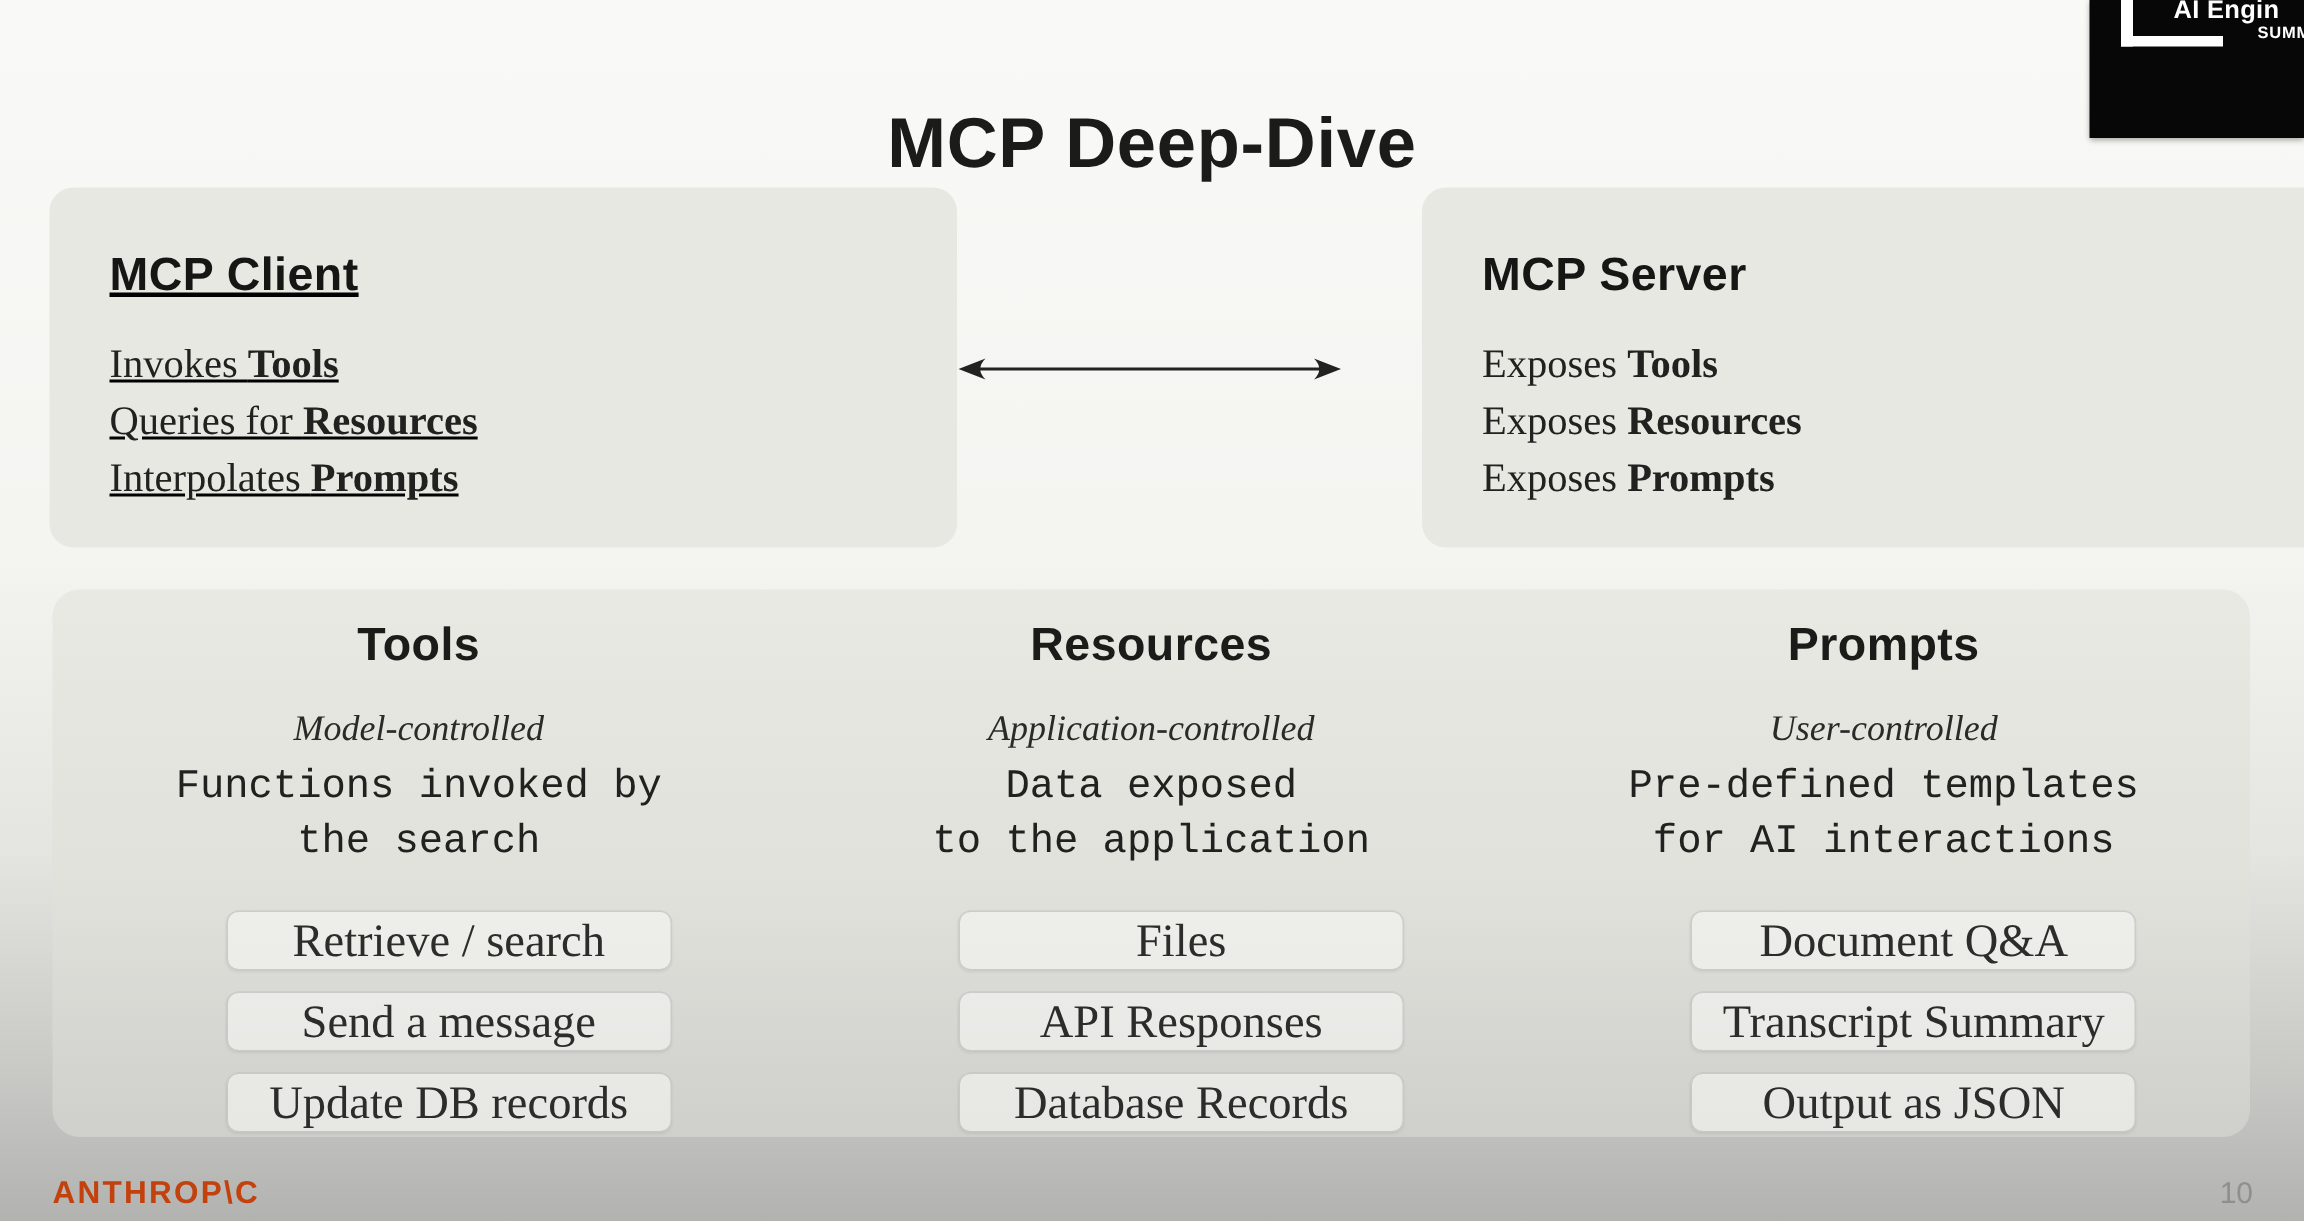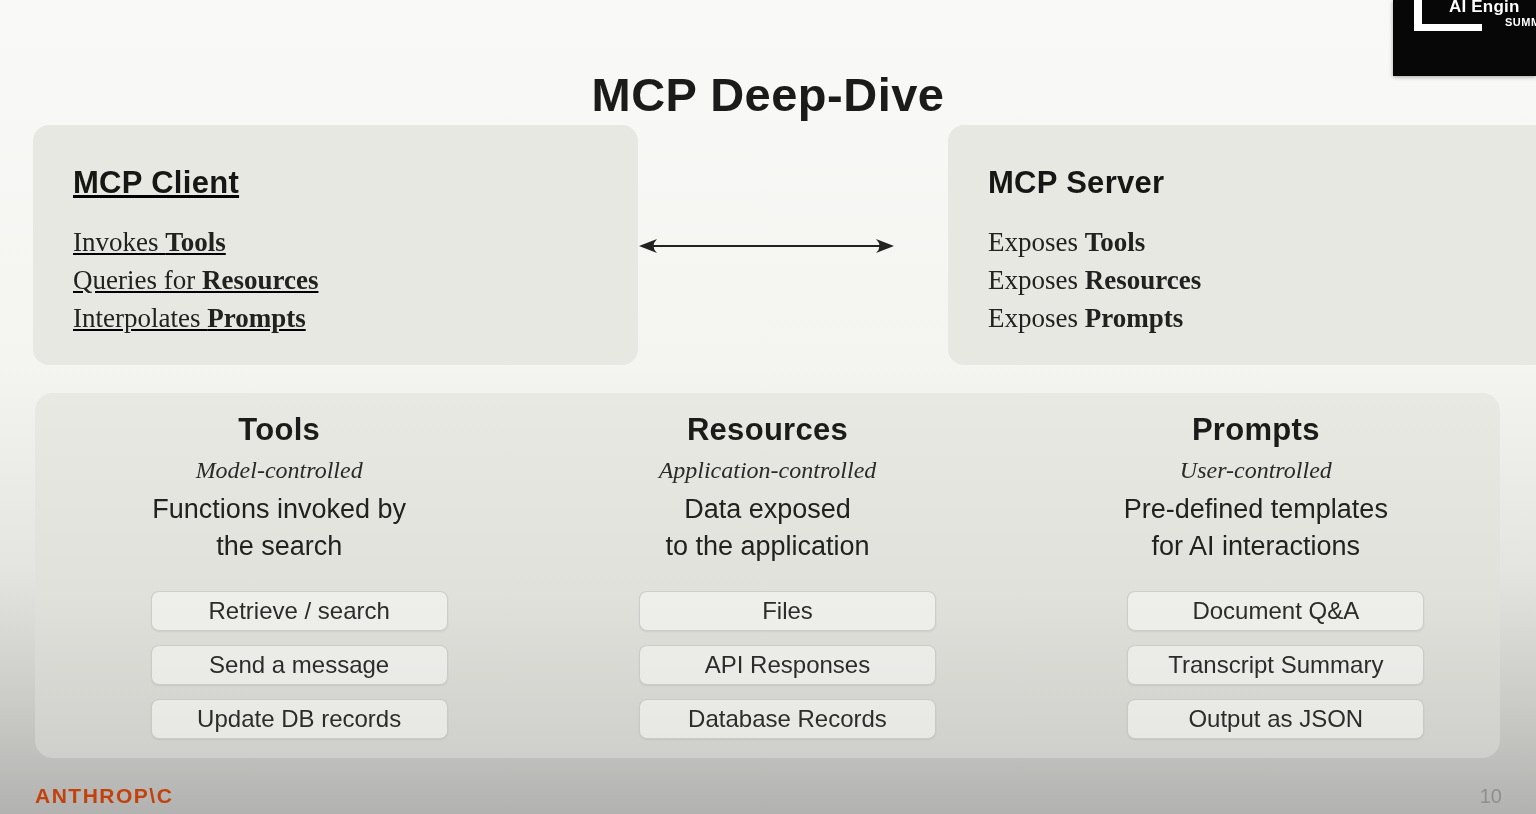--- a/index.html
+++ b/index.html
@@ -8,21 +8,21 @@
     font-family:"Liberation Sans",sans-serif;
     background:linear-gradient(to bottom,#f9f9f7 0%,#f4f4f1 45%,#e4e4e0 70%,#c8c8c5 88%,#b2b2b0 100%);
   }
   
   .slide-title{
     position:absolute;top:36px;left:0;right:0;text-align:center;
     font-size:47px;font-weight:700;color:#1b1b1a;letter-spacing:.5px;
   }
   
   .summit-logo{
-    position:absolute;top:0;right:0;width:143px;height:76px;
+    position:absolute;top:0;right:0;width:143px;height:92px;
     background:#070707;overflow:hidden;box-shadow:0 1px 4px rgba(0,0,0,.35);
   }
   .summit-bracket{
     position:absolute;left:21px;top:-20px;width:60px;height:44px;
     border-left:8px solid #fff;border-bottom:7px solid #fff;
   }
   .summit-line1{
     position:absolute;left:56px;top:-3px;color:#fff;font-weight:700;
     font-size:17px;white-space:nowrap;letter-spacing:.2px;
   }
@@ -48,33 +48,33 @@
   .link-arrow{position:absolute;left:638px;top:237px;width:257px;height:18px;}
   
   .bottom-panel{
     position:absolute;left:35px;top:393px;width:1465px;height:365px;
     border-radius:18px;display:flex;
     background:linear-gradient(to bottom,#e8e9e3 0%,#e0e1db 55%,#cfcfcb 100%);
   }
   .col{flex:1 1 0;text-align:center;position:relative;padding-top:20px;}
   .col h3{margin:0;font-size:31px;font-weight:700;color:#1b1b1a;line-height:34px;letter-spacing:.3px;}
   .col .subtitle{
-    margin-top:10px;font-family:"Liberation Serif",serif;font-style:italic;
+    margin-top:26px;font-family:"Liberation Serif",serif;font-style:italic;
     font-size:24px;line-height:26px;color:#2a2a28;
   }
   .col .desc{
-    margin-top:8px;font-family:Liberation Sans, sans-serif;
+    margin-top:8px;font-family:Liberation Mono, monospace;
     font-size:27px;line-height:37px;color:#21211f;
   }
   .chip-stack{margin-top:26px;display:flex;flex-direction:column;align-items:center;gap:14px;}
   .chip{
     width:295px;height:38px;line-height:38px;border-radius:8px;
     background:rgba(250,250,248,.55);border:1px solid rgba(120,120,114,.28);
     box-shadow:0 1px 2px rgba(0,0,0,.07);
-    font-family:Liberation Sans, sans-serif;font-size:24px;color:#2c2c2a;margin-left:40px;
+    font-family:Liberation Serif, serif;font-size:31px;color:#2c2c2a;margin-left:40px;
   }
   
   .footer-logo{
     position:absolute;left:35px;top:784px;font-size:21px;font-weight:700;
     letter-spacing:1.5px;color:#c2410c;
   }
   .page-number{
     position:absolute;right:34px;top:785px;font-size:20px;color:#8f8f8c;
   }
 </style>

